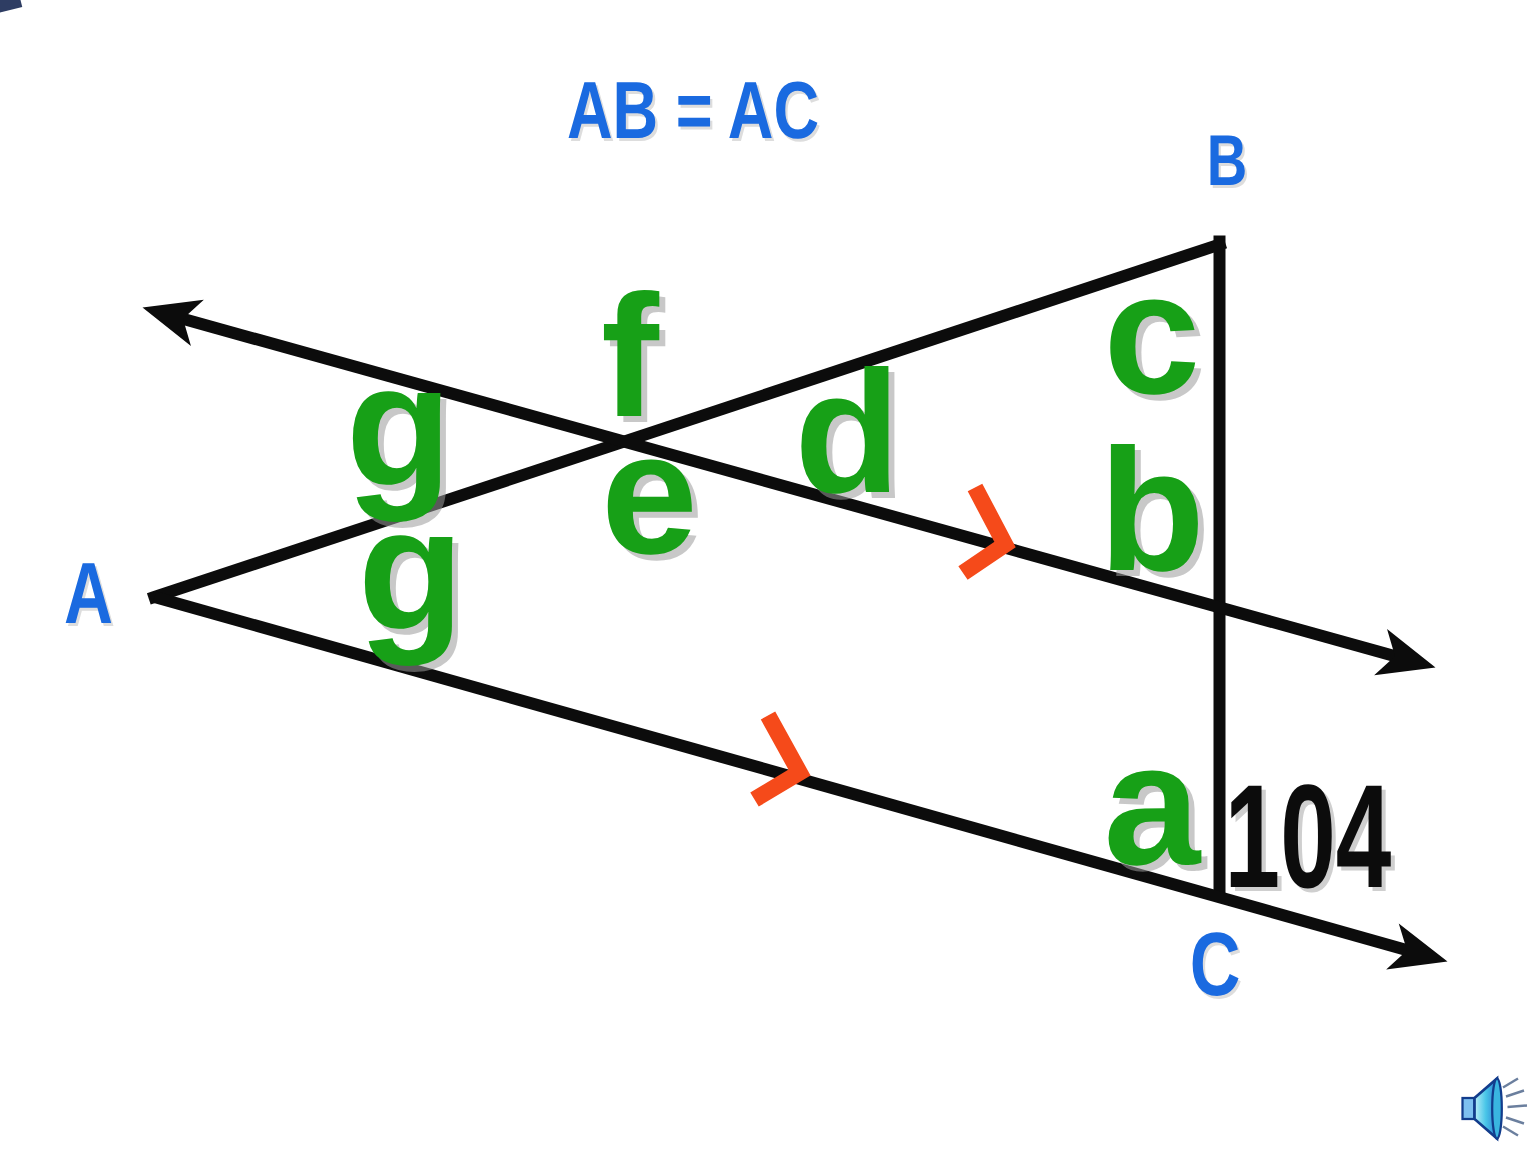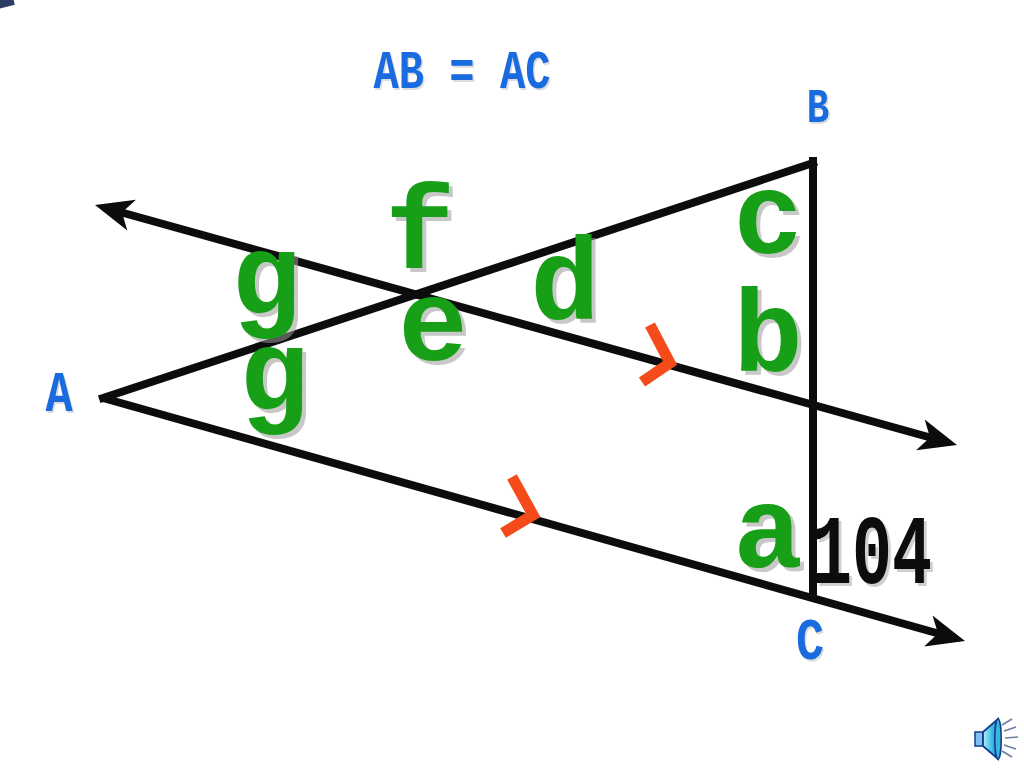--- a/index.html
+++ b/index.html
@@ -1,18 +1,18 @@
 <!DOCTYPE html>
 <html style="--label-blue: #1a6ae0; --angle-green: #17a017; --tick-orange: #f54a1a; --line-black: #0c0c0c;"><head>
 <meta charset="utf-8">
 <style>
   html,body{margin:0;padding:0;background:#888;}
   .slide{
     position:relative;width:1024px;height:768px;background:#ffffff;
-    overflow:hidden;font-family:Liberation Mono, monospace;
+    overflow:hidden;font-family:Liberation Sans, sans-serif;
   }
   .diagram{position:absolute;left:0;top:0;width:1024px;height:768px;}
   .blk{stroke:var(--line-black,#0c0c0c);fill:none;}
   .arrowhead{fill:var(--line-black,#0c0c0c);stroke:none;}
   .tick{stroke:var(--tick-orange,#f54a1a);stroke-width:11;fill:none;
         stroke-linejoin:miter;stroke-linecap:butt;}
   .lbl{position:absolute;font-weight:bold;line-height:1;white-space:nowrap;}
   .blue{color:var(--label-blue,#1a6ae0);text-shadow:2px 2px 0 rgba(170,170,170,.40);}
   .green{color:var(--angle-green,#17a017);font-size:116px;
          text-shadow:4px 4px 0 rgba(155,155,155,.55);}

